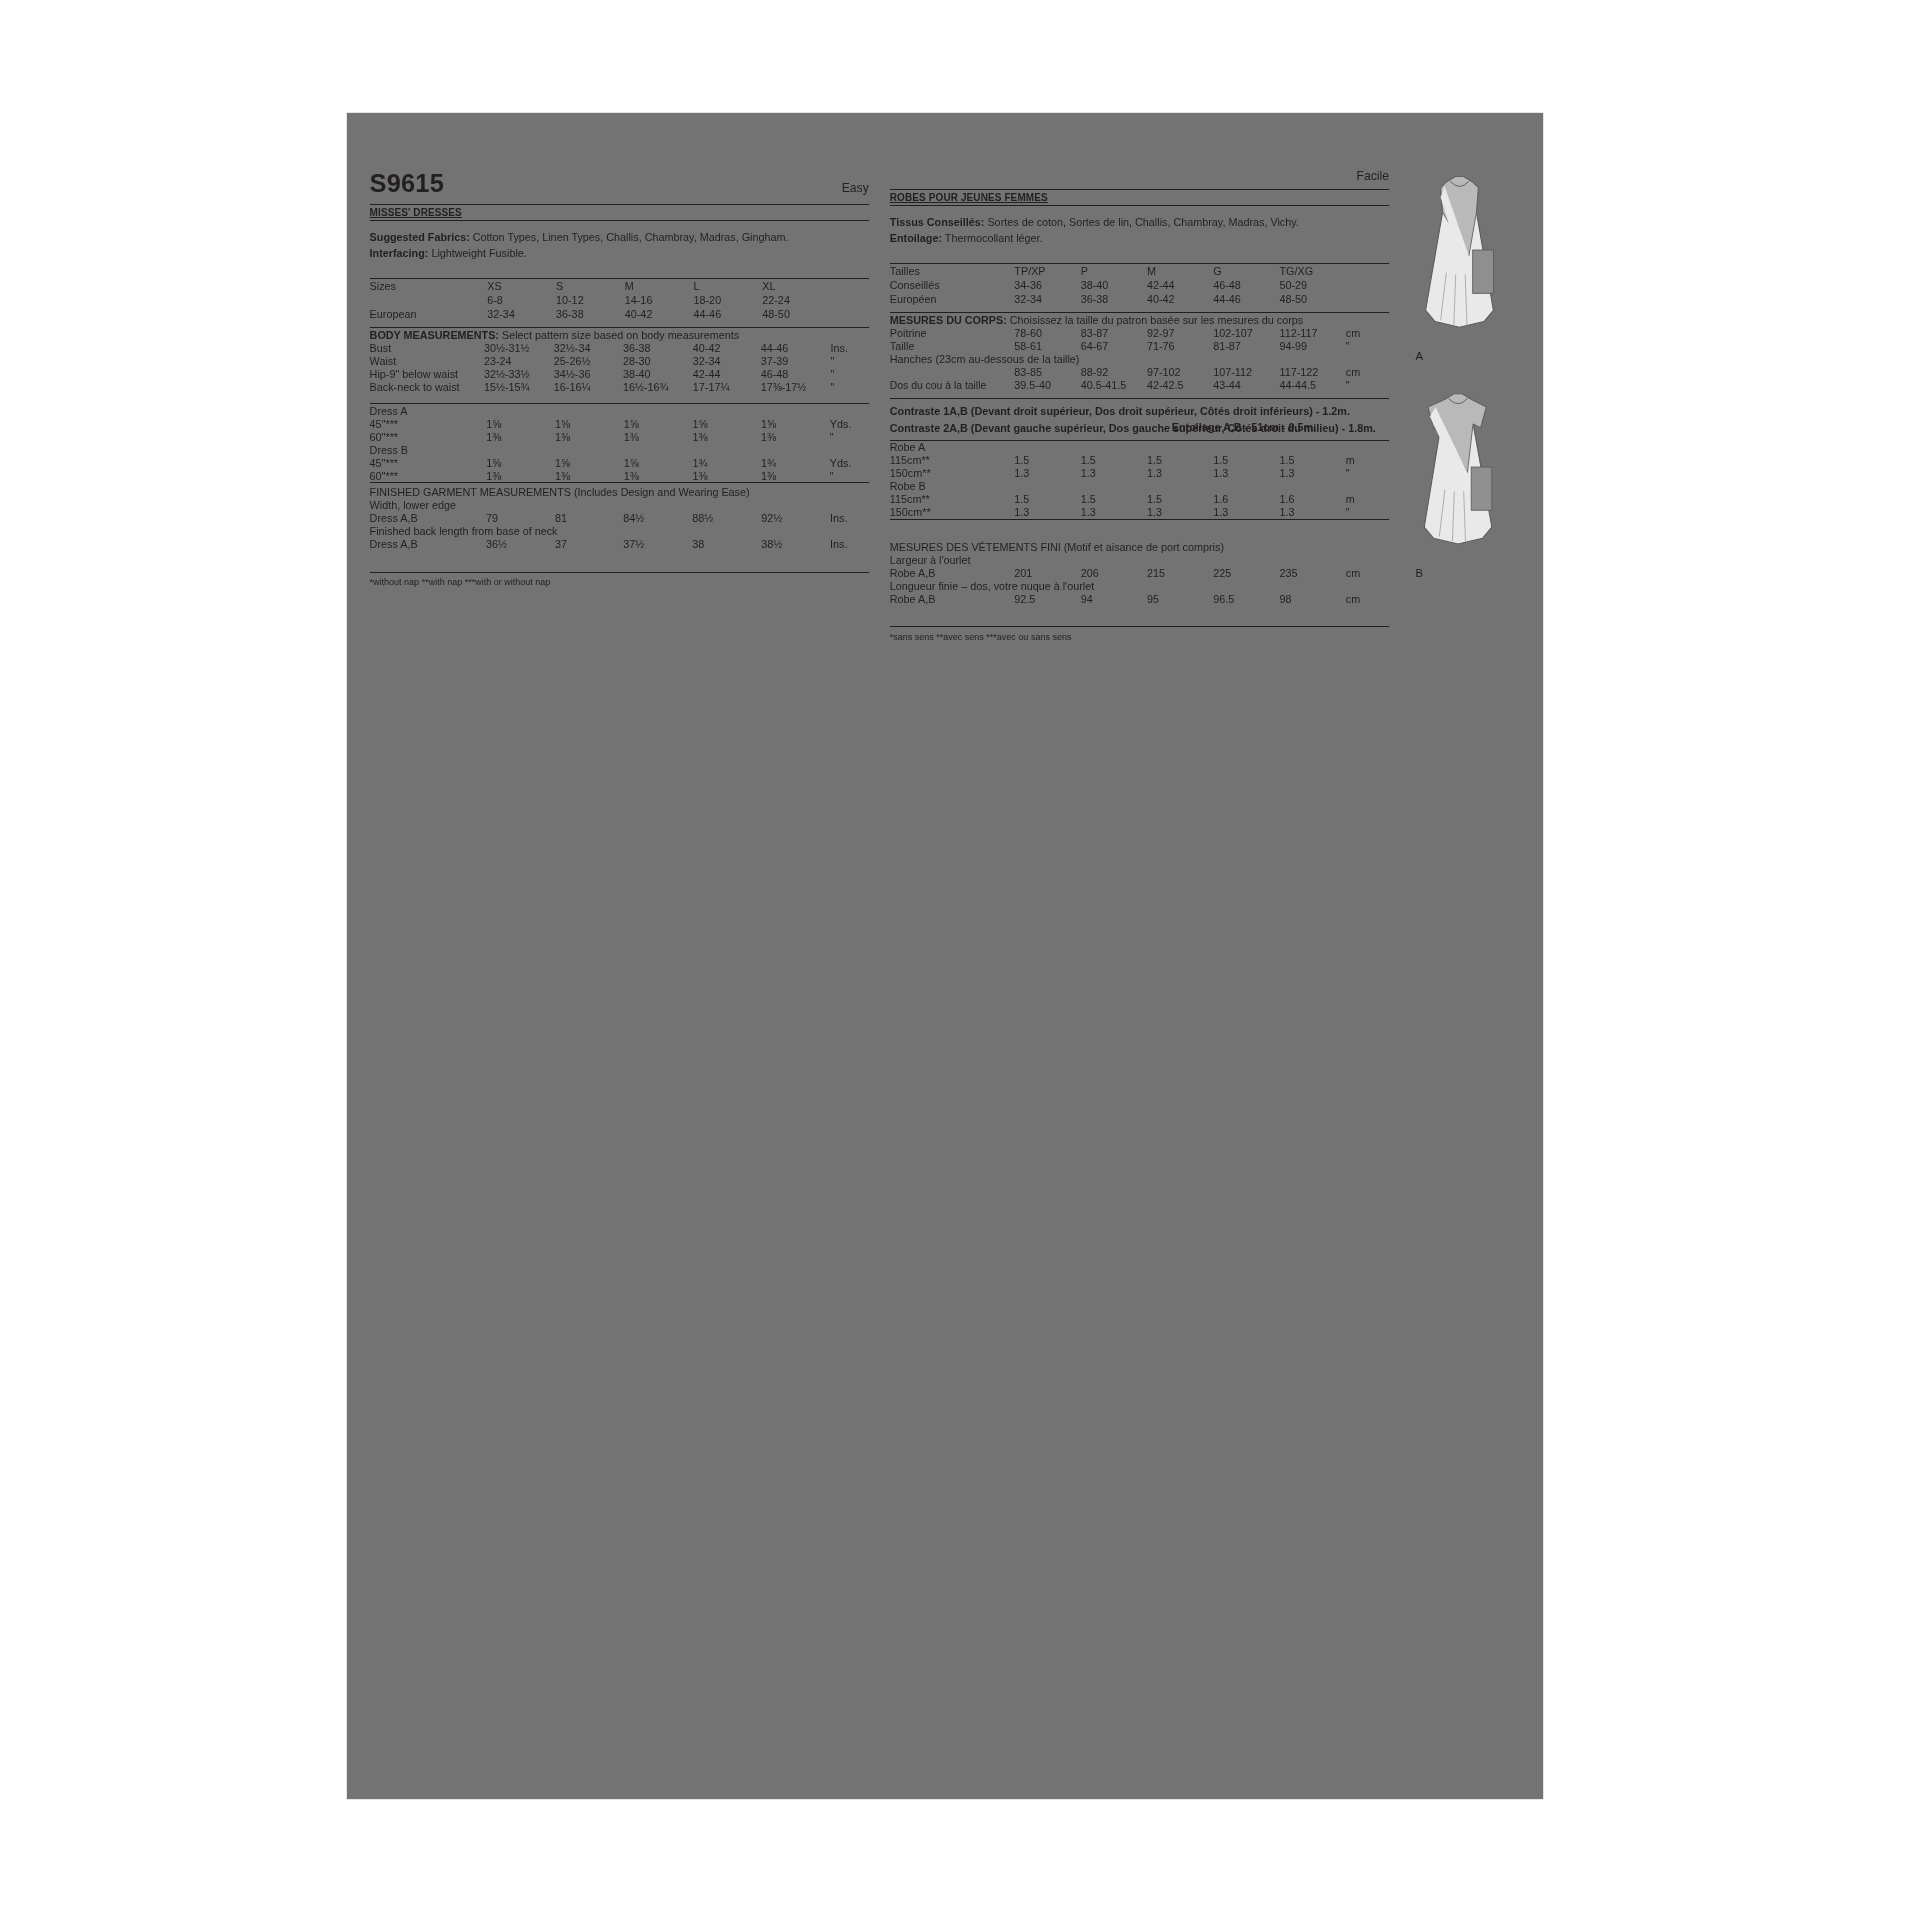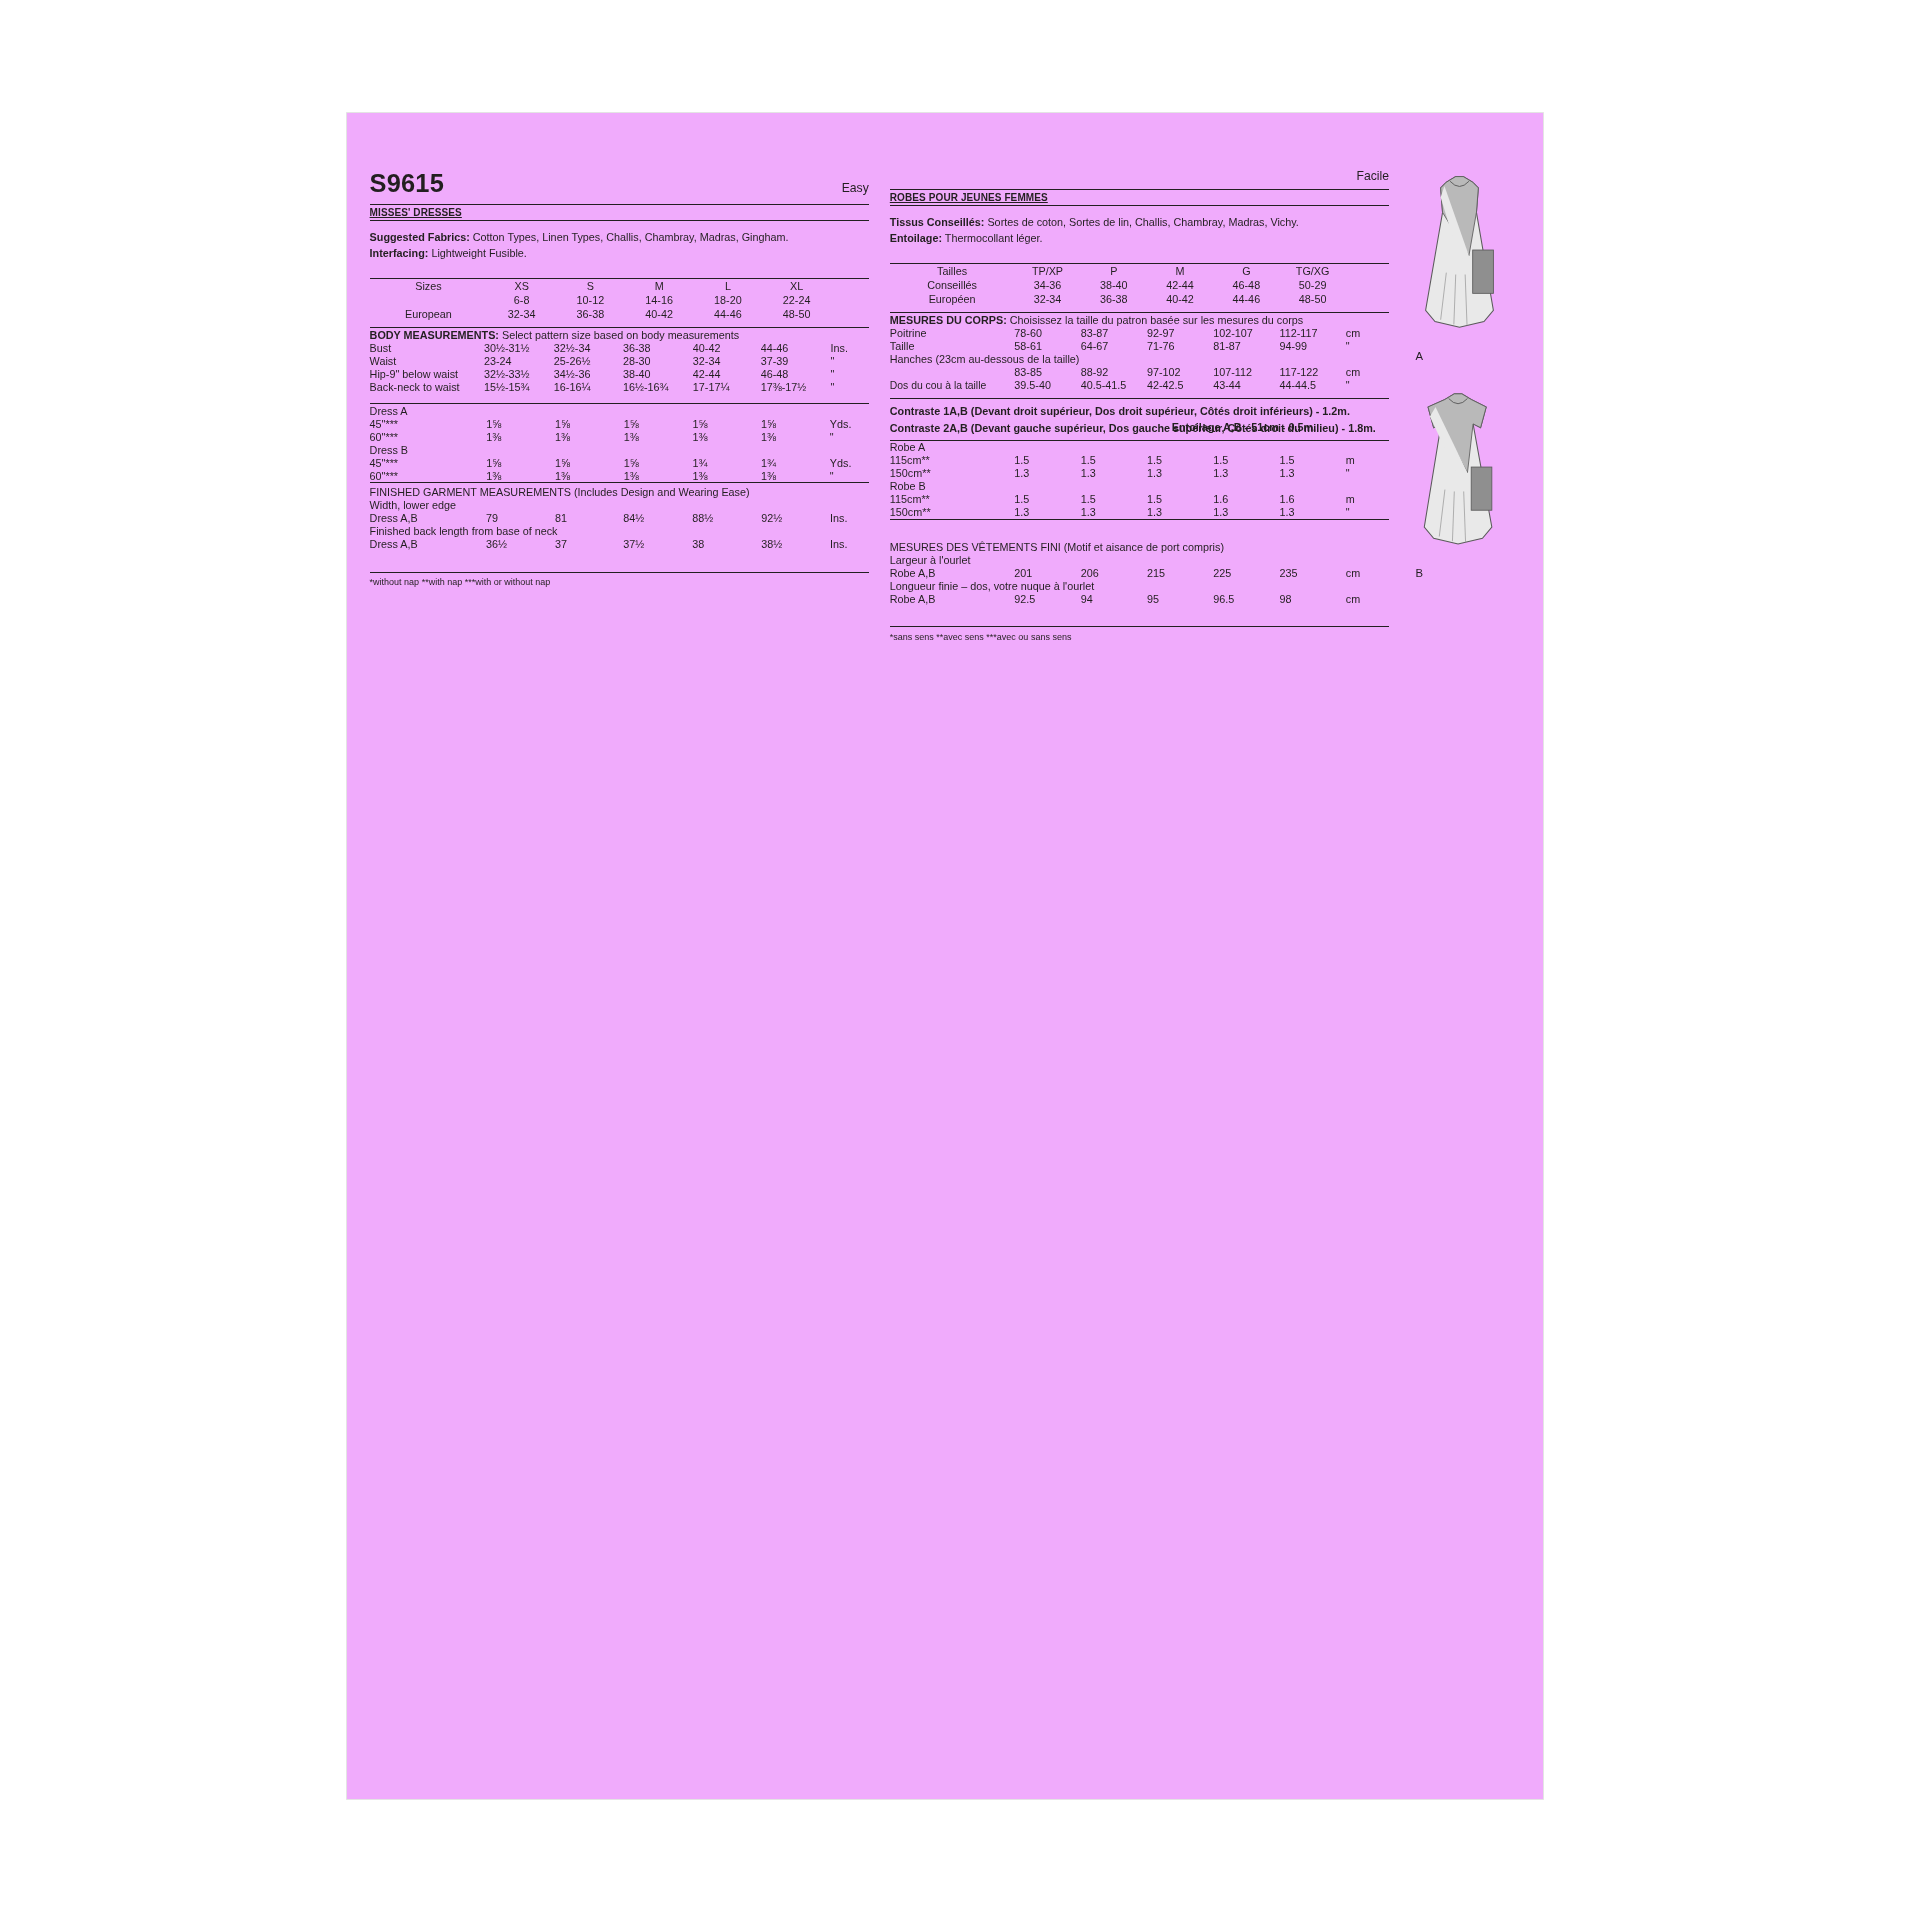--- a/index.html
+++ b/index.html
@@ -14,21 +14,21 @@
     color: #231f20;
     position: relative;
     overflow: hidden;
   }
   .page {
     position: absolute;
     left: 347px;
     top: 113px;
     width: 1196px;
     height: 1686px;
-    background: #f0abfc;
+    background: #737373;
     box-shadow: 0 0 0 0.9px #e2e2e2;
   }
   .content {
     position: absolute;
     left: 22.6px;
     top: 56px;
     right: 22.6px;
   }
   .cols {
     display: flex;
@@ -79,21 +79,21 @@
   table.t td, table.t th {
     padding: 0.5px 0;
     text-align: left;
     vertical-align: bottom;
     font-weight: normal;
   }
   .rule-top { border-top: 1.1px solid #231f20; }
   .rule-bot { border-bottom: 1.1px solid #231f20; }
 
   .sizes-wrap { margin-top: 17px; }
-  .sizes-wrap table.t td { padding: 0.9px 0; text-align: center; }
+  .sizes-wrap table.t td { padding: 0.9px 0; }
   .spacer-row td { height: 6.6px; padding: 0 !important; }
 
   .sec-head {
     font-size: 10.8px;
     font-weight: bold;
     padding-top: 3.8px;
   }
   .sec-head .norm { font-weight: normal; }
   .note-line {
     font-size: 10.8px;

